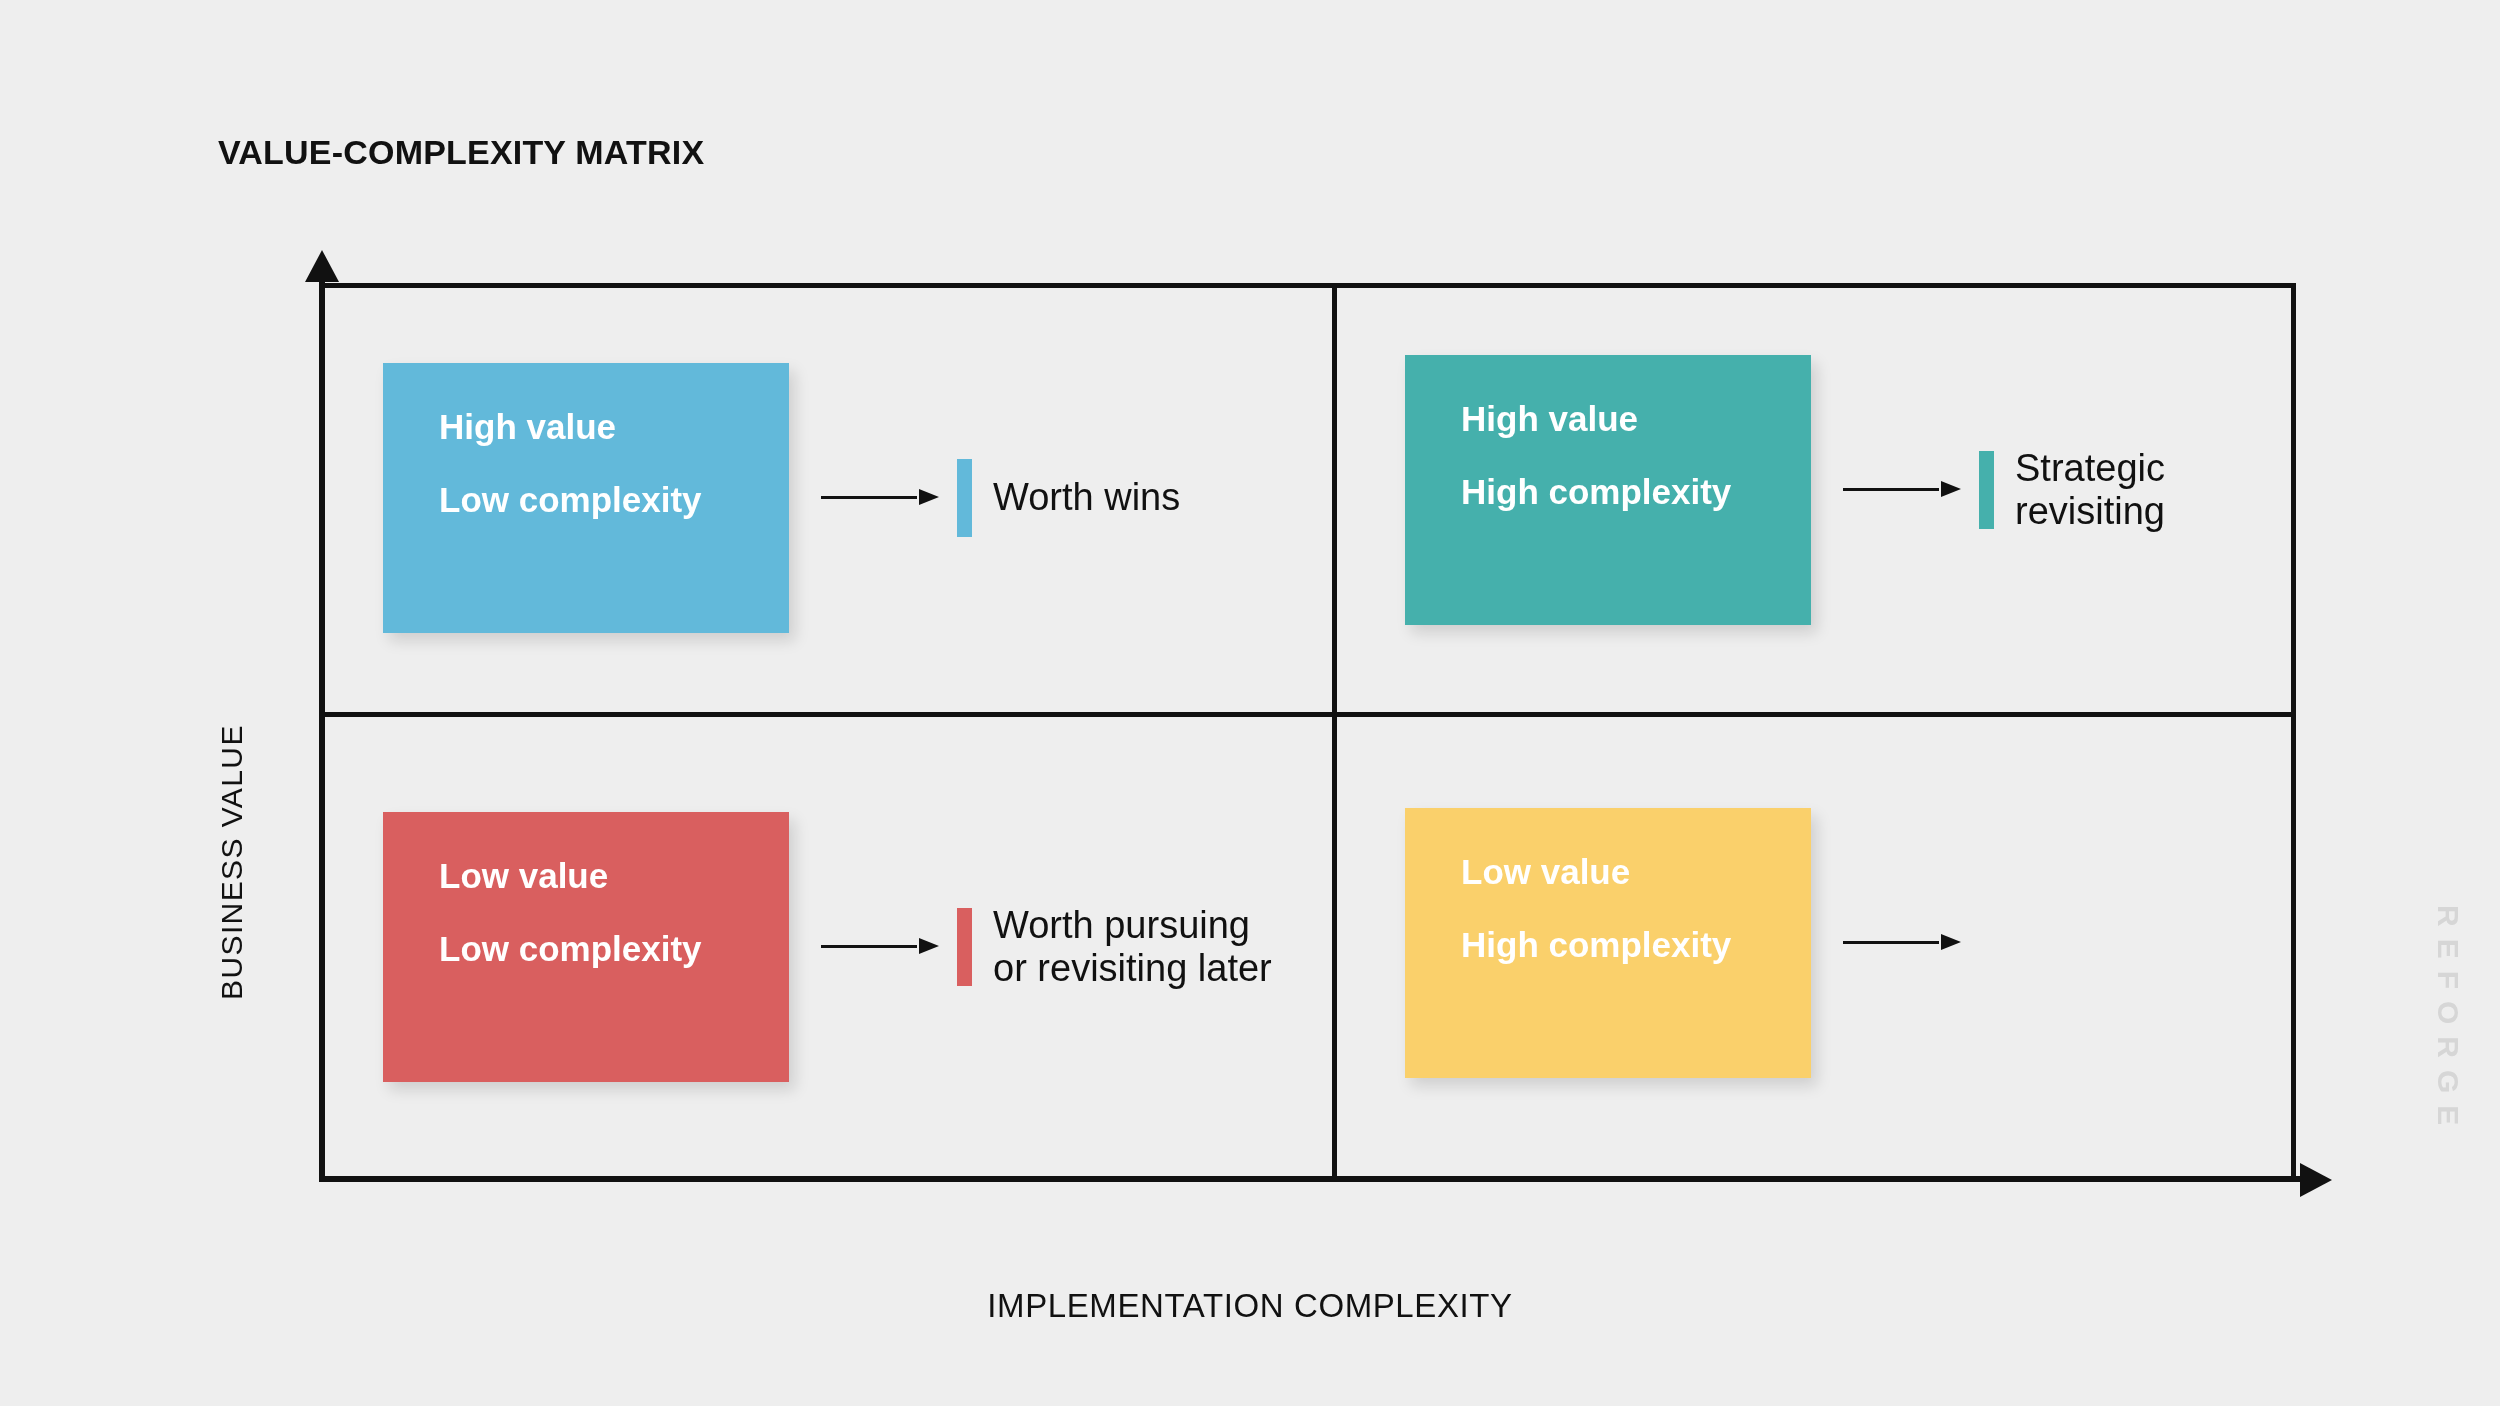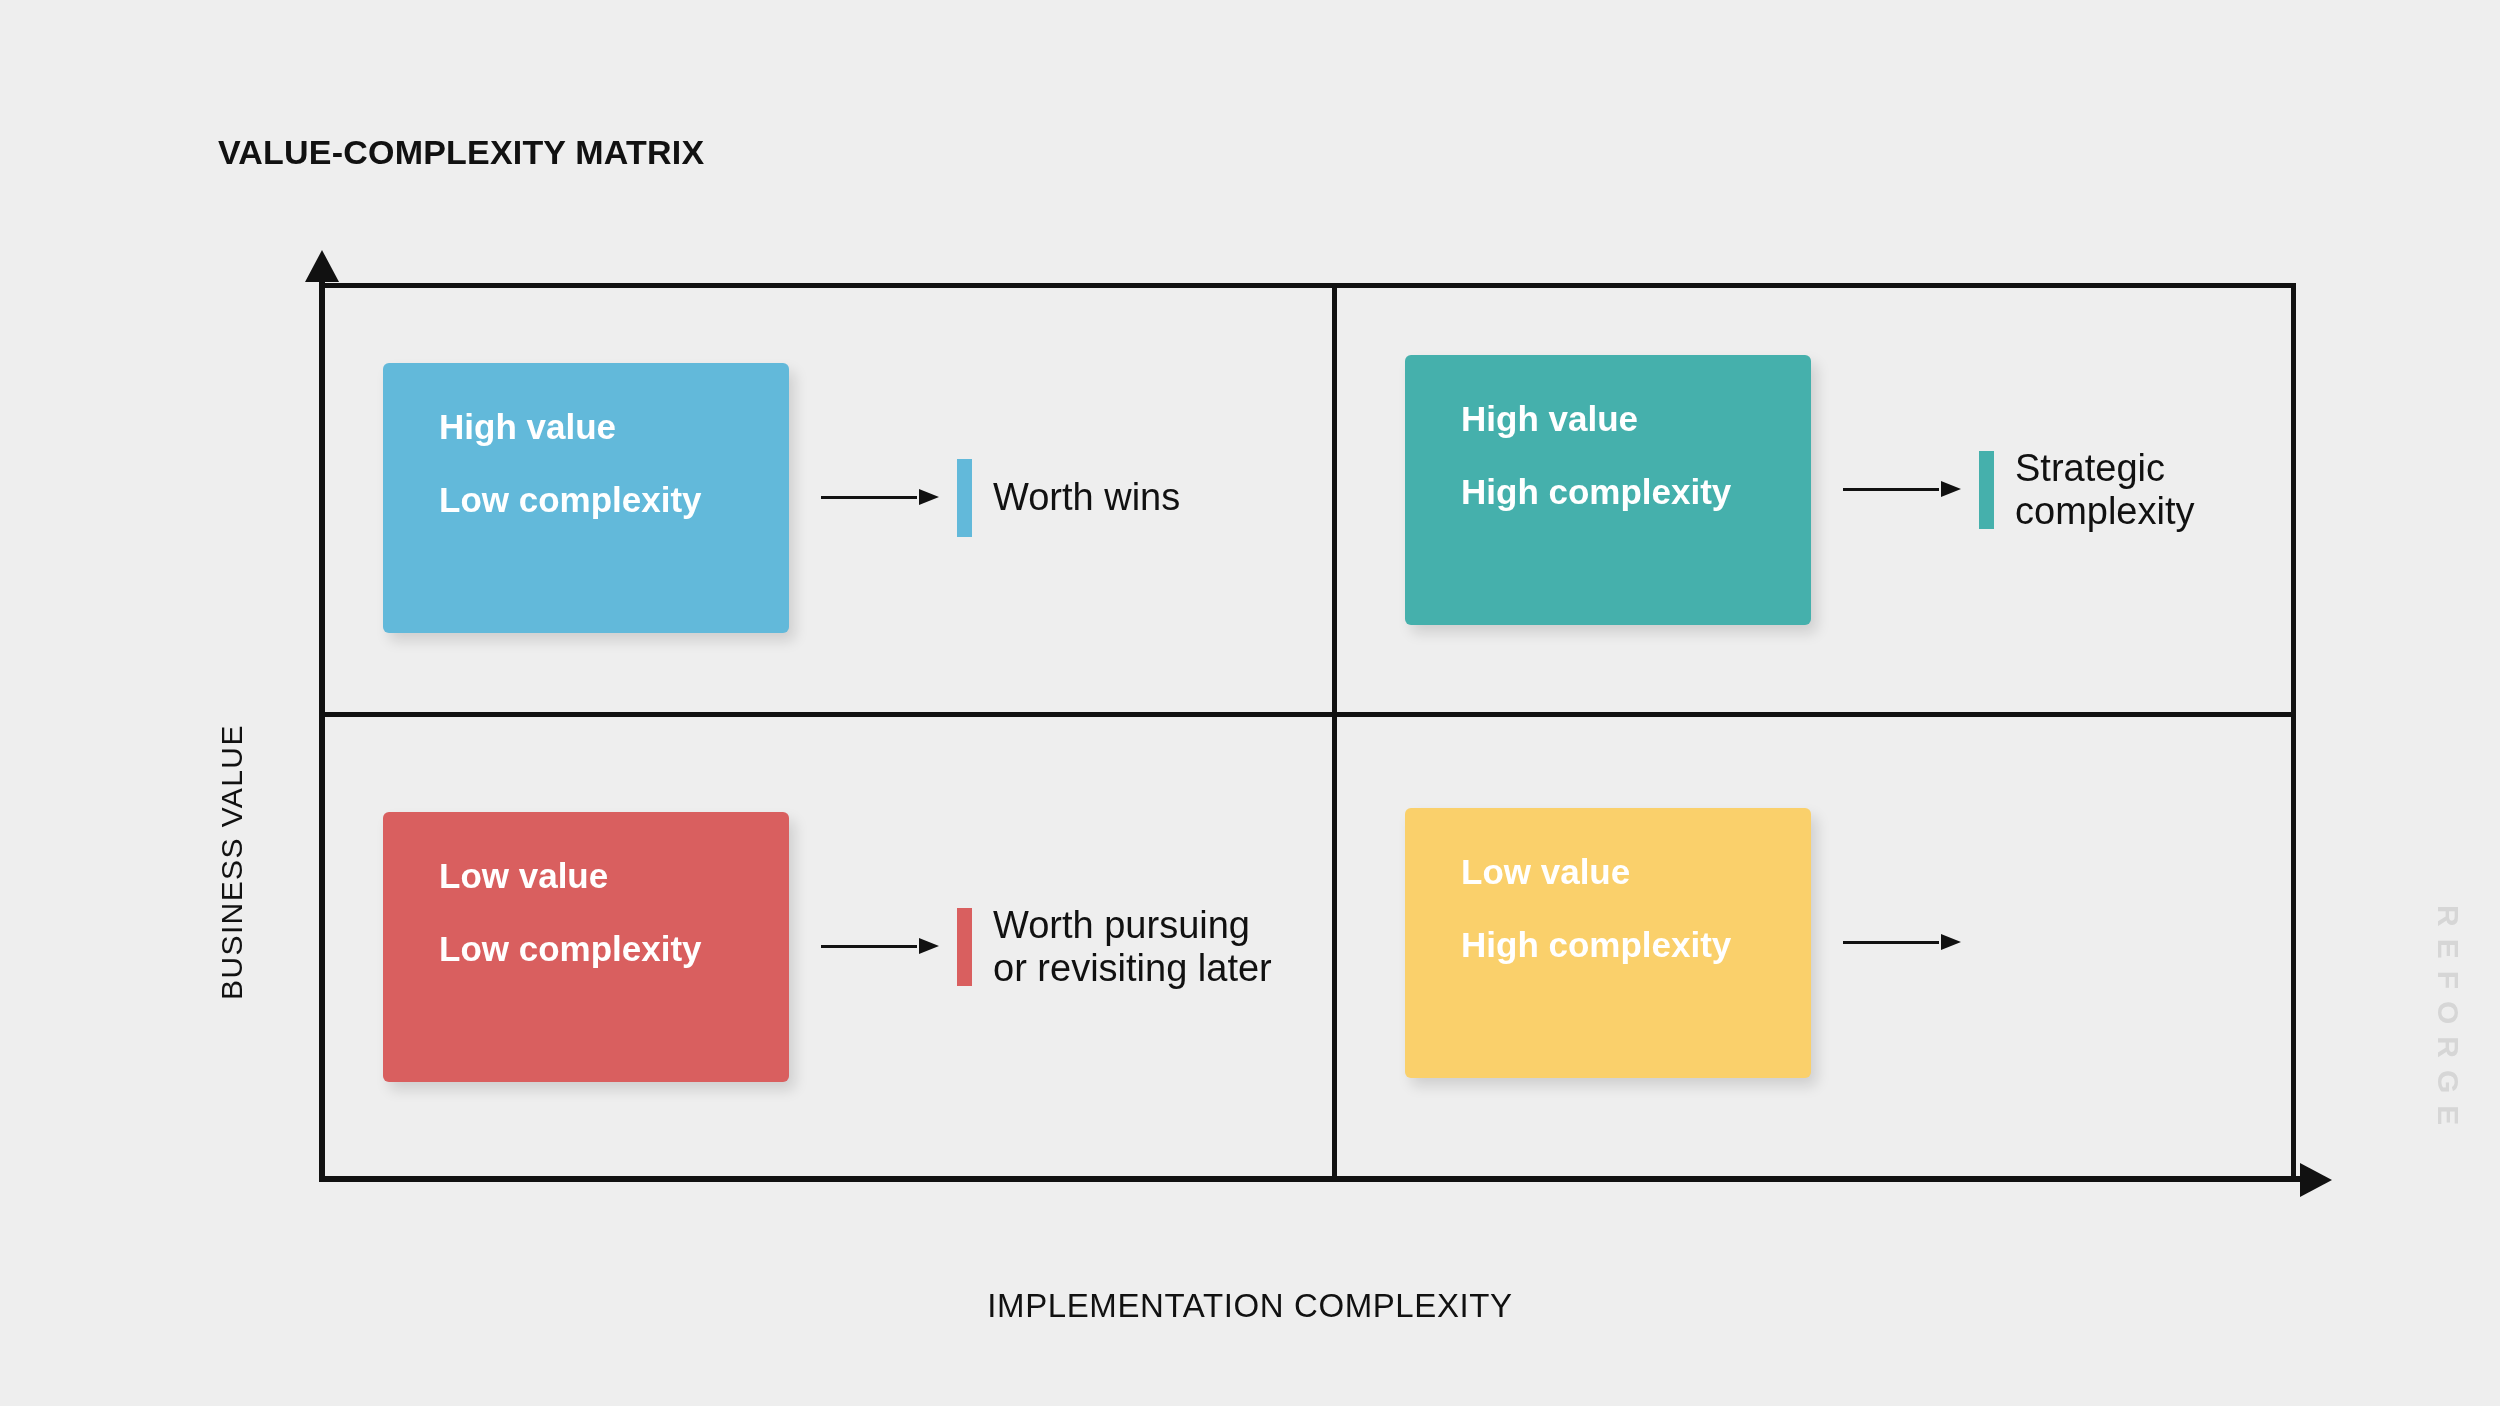--- a/index.html
+++ b/index.html
@@ -91,21 +91,20 @@
   #quadrant-low-value-low-complexity  { left: 383px;  top: 812px;  }
   #quadrant-low-value-high-complexity { left: 1405px; top: 808px;  }
 
   .swatch-box {
     width: 406px;
     height: 270px;
     box-sizing: border-box;
     padding: 46px 0 0 56px;
     box-shadow: 6px 8px 14px rgba(0,0,0,0.13);
     flex: none;
-    border-radius: 6px;
   }
   .swatch-box .line {
     color: #ffffff;
     font-size: 35px;
     font-weight: bold;
     line-height: 1.0;
     white-space: nowrap;
   }
   .swatch-box .line.second { margin-top: 38px; }
 
@@ -231,21 +230,21 @@
       <div class="line">High value</div>
       <div class="line second">High complexity</div>
     </div>
     <div class="connector">
       <span class="shaft"></span>
         <span class="head"></span>
     </div>
     <div class="outcome">
       <span class="chip" style="background-color: rgb(69, 176, 172);"></span>
       <span class="outcome-label">Strategic
-complexity</span>
+revisiting</span>
     </div>
   </div>
 
   <div class="quadrant" id="quadrant-low-value-low-complexity">
     <div class="swatch-box" style="background-color: rgb(217, 95, 95);">
       <div class="line">Low value</div>
       <div class="line second">Low complexity</div>
     </div>
     <div class="connector">
       <span class="shaft"></span>

